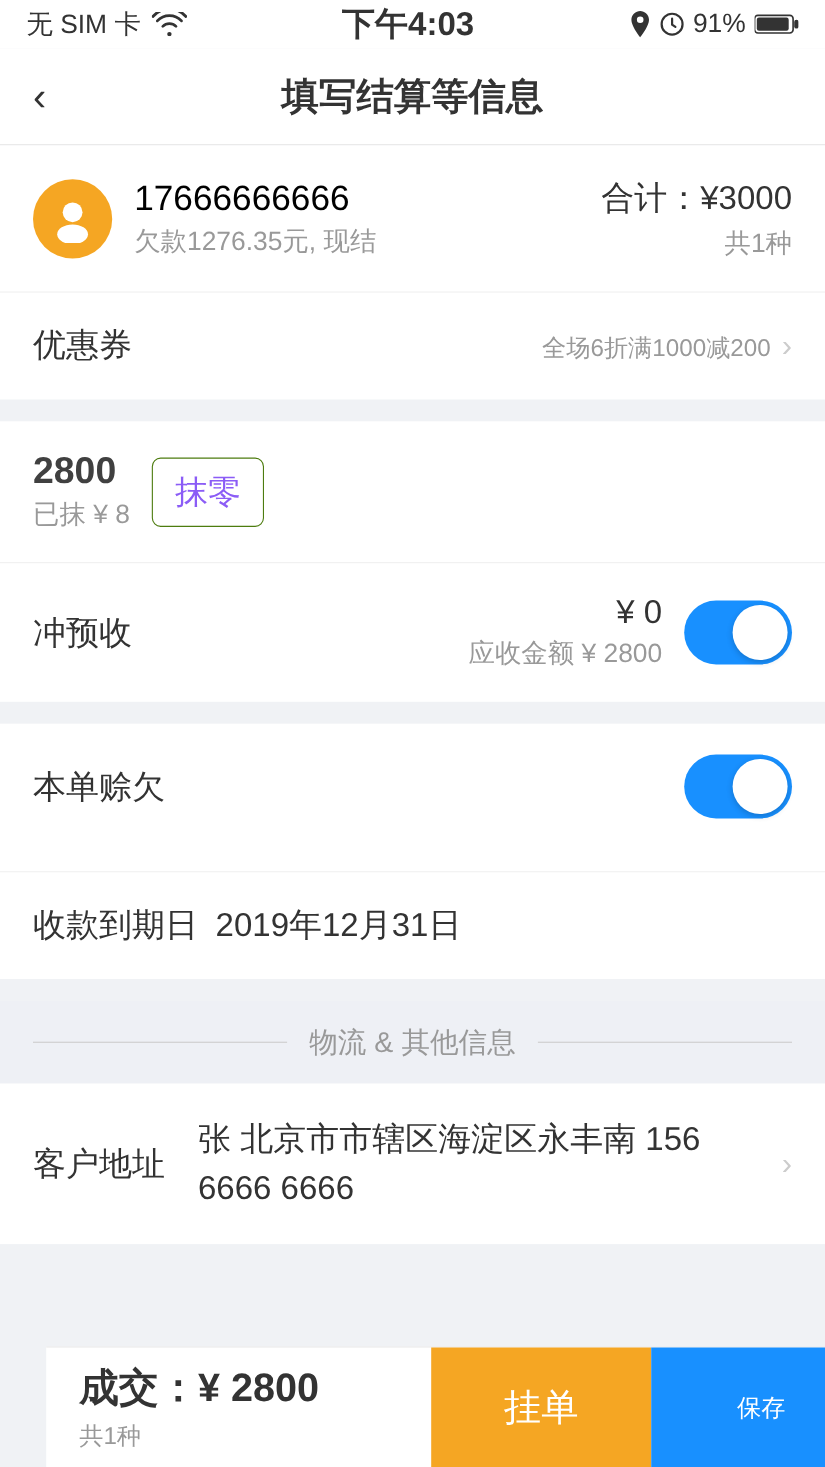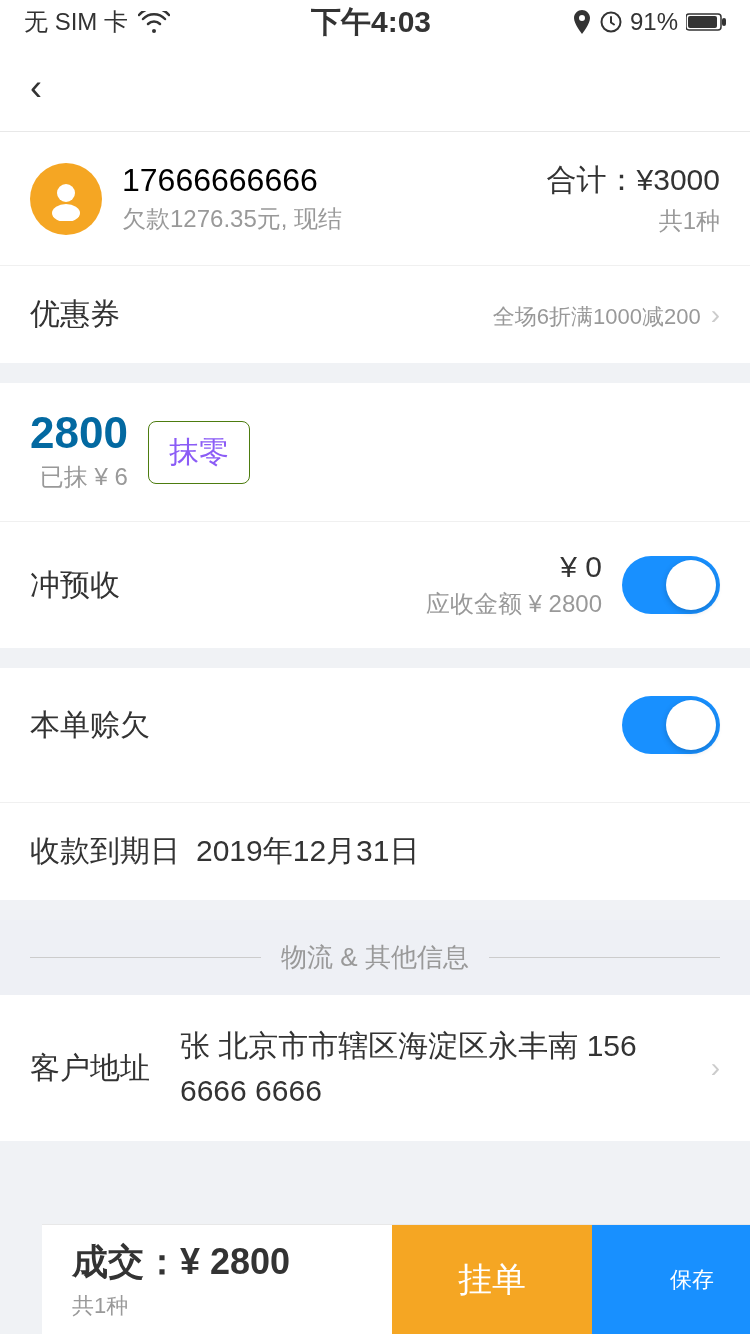--- a/index.html
+++ b/index.html
@@ -118,21 +118,21 @@
       background: #fff;
       margin-bottom: 20px;
     }
     .amount-row {
       padding: 28px 30px;
       display: flex;
       align-items: center;
       justify-content: space-between;
     }
     .amount-label { font-size: 30px; color: #333; }
-    .amount-value { font-size: 44px; font-weight: 600; color: #0369a1; line-height: 1; }
+    .amount-value { font-size: 34px; font-weight: 600; color: #404040; line-height: 1; }
     .round-btn {
       border: 1px solid #4d7c0f;
       border-radius: 8px;
       padding: 10px 20px;
       font-size: 30px;
       color: #8b5cf6;
       background: #fff;
       cursor: pointer;
     }
     .amount-sub { font-size: 24px; color: #999; margin-top: 6px; text-align: right; }
@@ -294,20 +294,21 @@
     <svg width="40" height="20" viewBox="0 0 40 20">
       <rect x="0" y="2" width="35" height="16" rx="3" stroke="#333" stroke-width="1.5" fill="none"></rect>
       <rect x="36" y="6" width="4" height="8" rx="2" fill="#333"></rect>
       <rect x="2" y="4" width="29" height="12" rx="2" fill="#333"></rect>
     </svg>
   </div>
 </div>
 
 <div class="nav-bar">
   <div class="nav-back">‹</div>
+  <div class="nav-title">填写结算等信息</div>
 </div>
 
 <div class="content">
 
   <div class="card-section">
     <div class="user-info-row">
       <div class="user-left">
         <div class="user-avatar">
           <svg viewBox="0 0 44 44">
             <circle cx="22" cy="16" r="9" fill="#fff"></circle>
@@ -334,21 +335,21 @@
         <div class="chevron-right">›</div>
       </div>
     </div>
   </div>
 
   <div class="amount-section">
     <div class="amount-row">
       <div style="display:flex; align-items:center; gap:20px;">
         <div>
           <div class="amount-value">2800</div>
-          <div class="amount-sub">已抹  ¥ 6</div>
+          <div class="amount-sub">已抹  ¥ 8</div>
         </div>
         <button class="round-btn">抹零</button>
       </div>
     </div>
 
     <div class="precollect-row">
       <div class="precollect-label">冲预收</div>
       <div class="precollect-right">
         <div class="precollect-amount">
           <div class="precollect-value">¥ 0</div>

